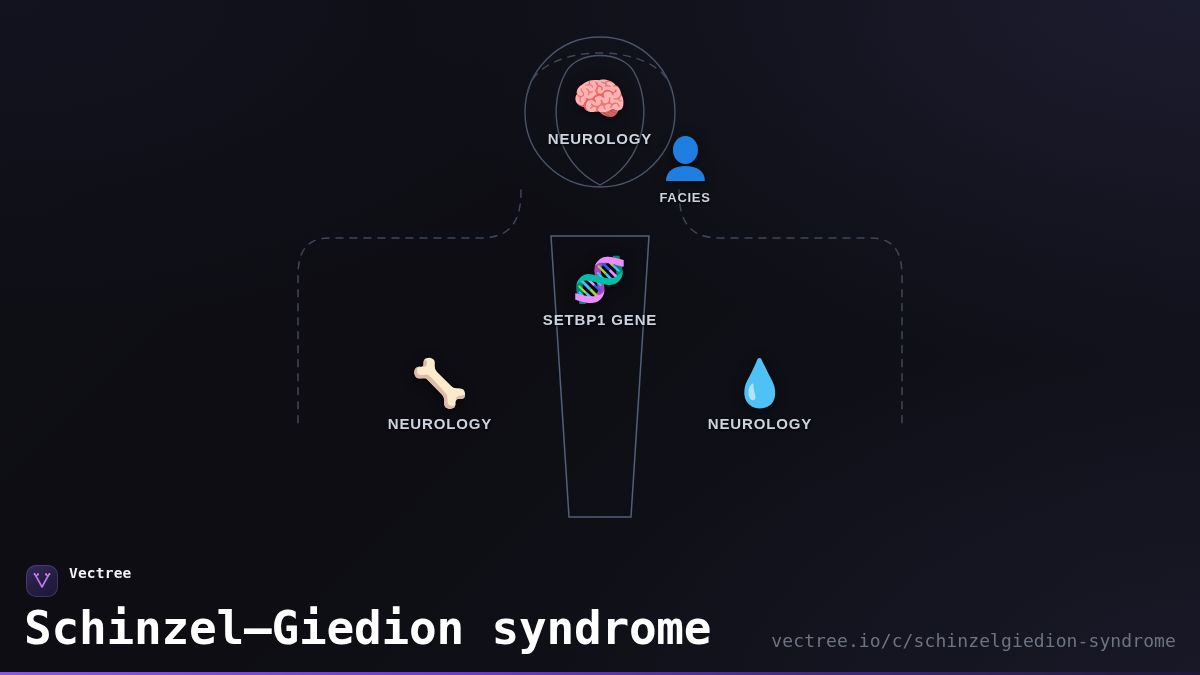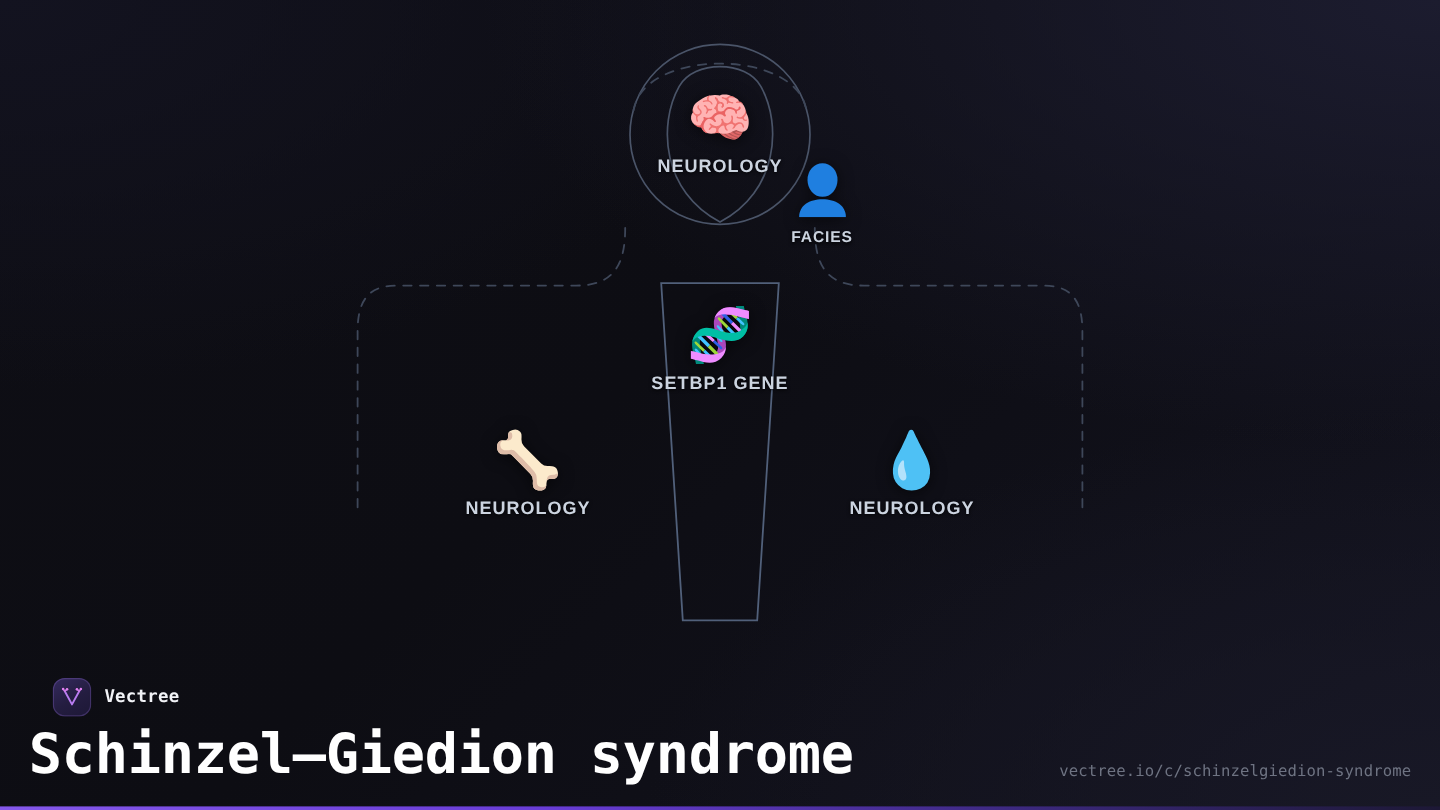--- a/index.html
+++ b/index.html
@@ -77,23 +77,22 @@
     position:absolute;
     left:0; right:0; bottom:0;
     height:122px;
     padding:0 24px 0 26px;
   }
 
   #brand {
     position:absolute;
     left:26px; top:12px;
     display:flex;
-    align-items:center;
+    align-items:flex-start;
     gap:11px;
-    margin-left:18px;
   }
   #brand-mark {
     width:32px; height:32px;
     border-radius:10px;
     background:linear-gradient(150deg,#342a5e 0%,#241d40 55%,#1d1836 100%);
     box-shadow:inset 0 0 0 1px rgba(150,110,220,0.28);
     display:flex; align-items:center; justify-content:center;
   }
   #brand-name {
     font-family:"DejaVu Sans Mono", monospace;
@@ -111,21 +110,21 @@
     font-weight:700;
     color:#ffffff;
     letter-spacing:-0.2px;
     white-space:nowrap;
   }
 
   #page-url {
     position:absolute;
     right:24px; bottom:24px;
     font-family:"DejaVu Sans Mono", monospace;
-    font-size:13px;
+    font-size:18px;
     color:#6e7382;
     letter-spacing:0.1px;
     white-space:nowrap;
   }
 
   #footer-rule {
     position:absolute;
     left:0; right:0; bottom:0;
     height:3px;
     background:linear-gradient(90deg,#8b5cf6 0%,#6d3fe0 38%,#3f2a86 70%,#1d1836 100%);

